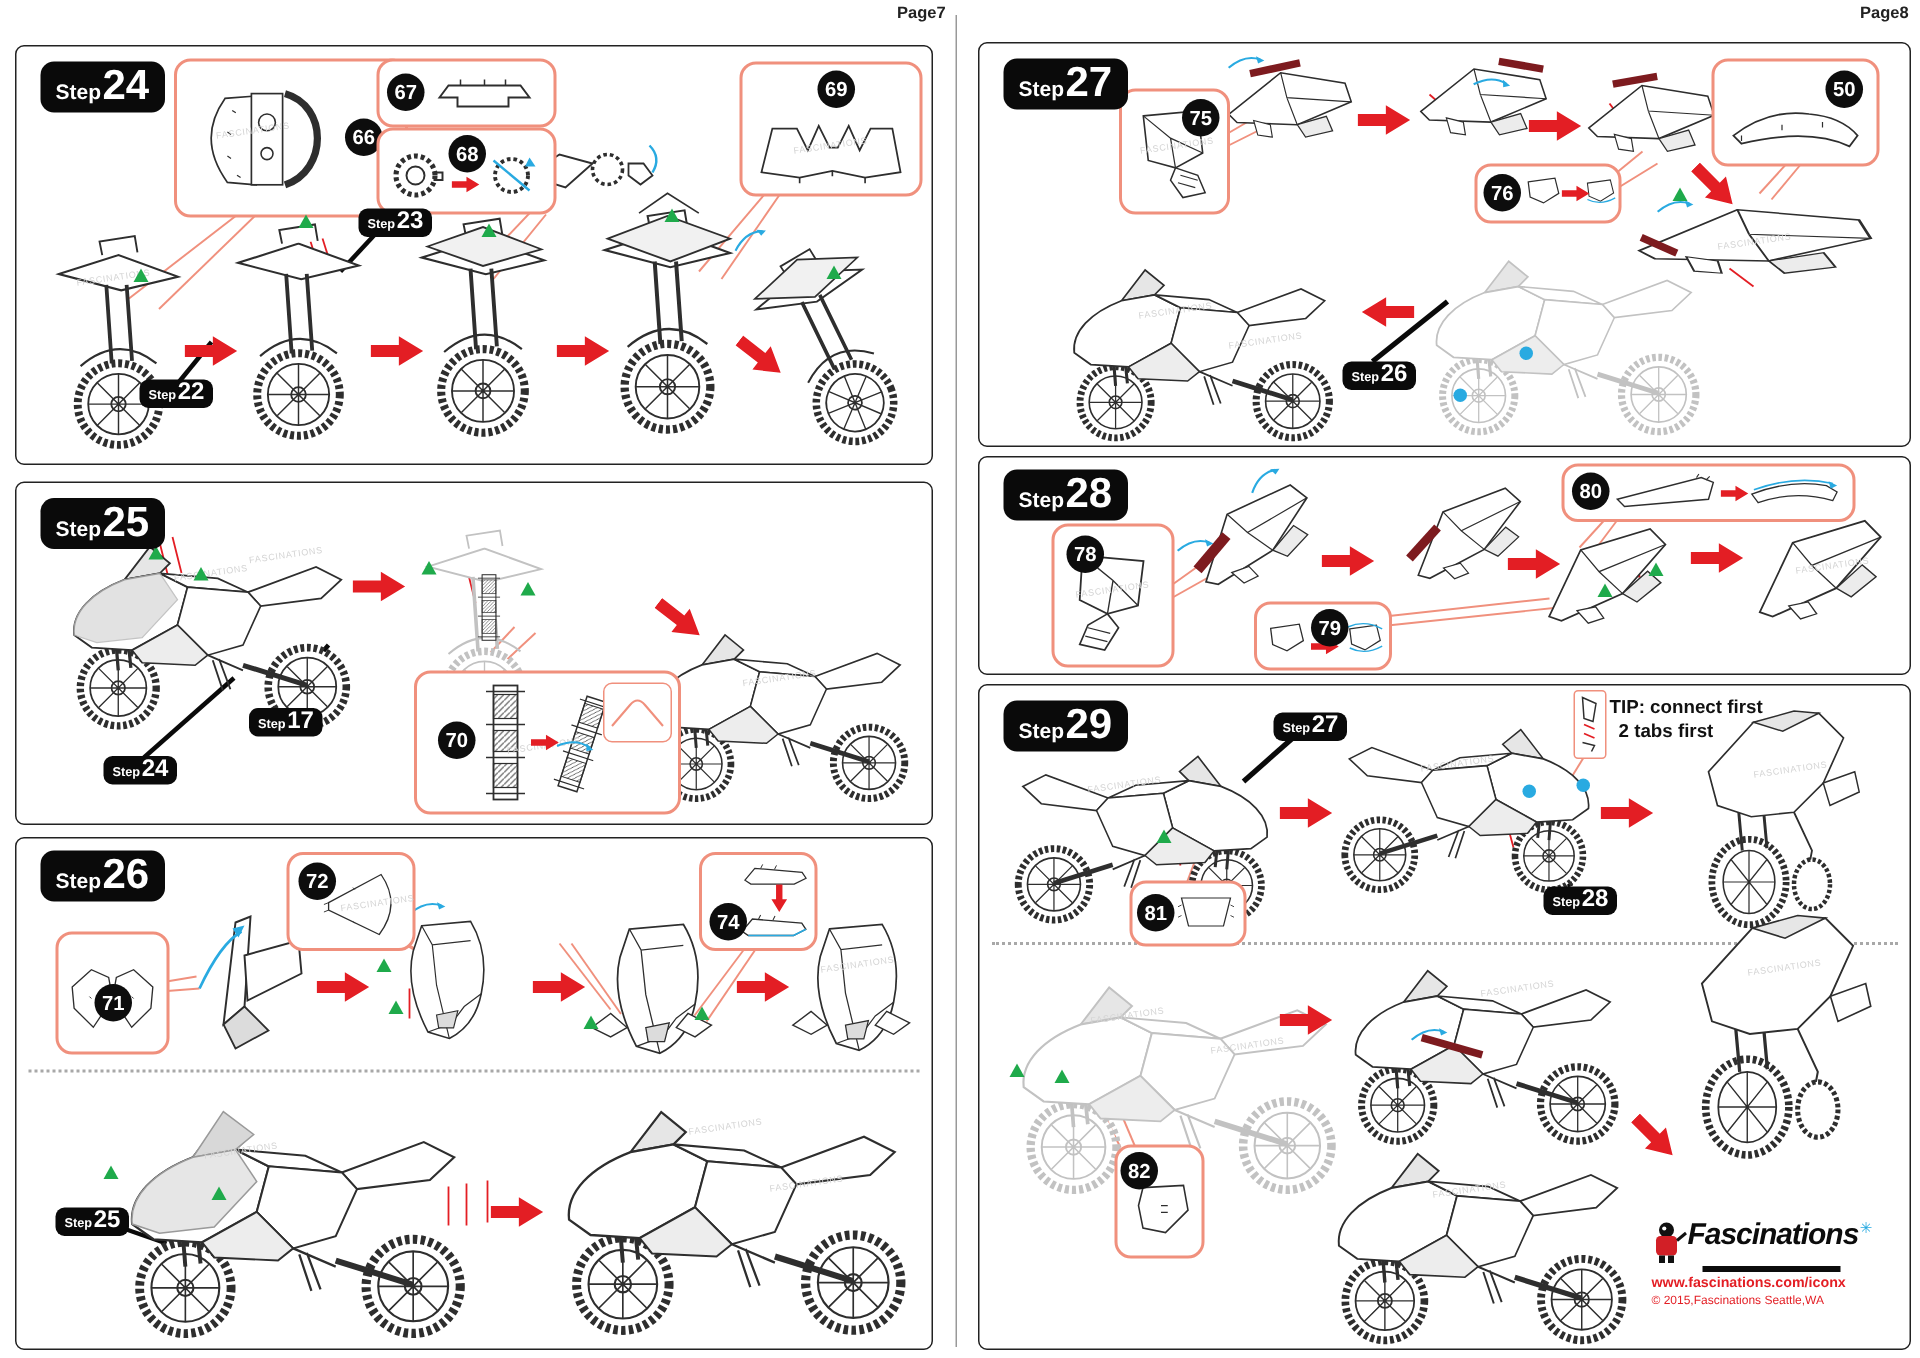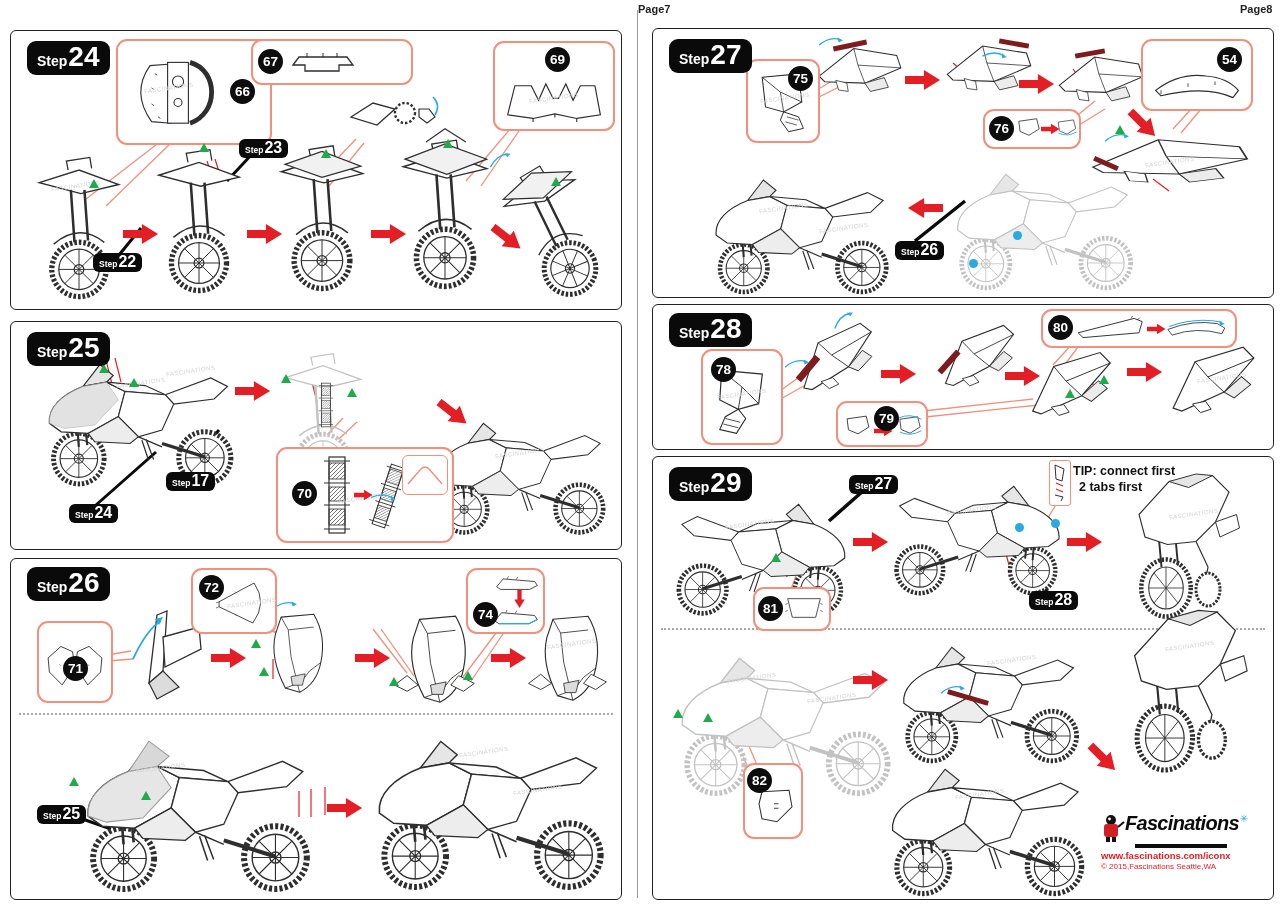--- a/index.html
+++ b/index.html
@@ -110,21 +110,21 @@
   <symbol id="sym-winglet" viewBox="0 0 70 26">
     <path d="M4,18 L14,6 L62,10 L66,16 L54,22 L10,22 Z" fill="#fff" stroke="currentColor" stroke-width="1.3"></path>
     <path d="M20,6 l2,-4 M34,7 l2,-4" stroke="currentColor" stroke-width="1"></path>
   </symbol>
   <symbol id="sym-pent" viewBox="0 0 44 34">
     <path d="M6,8 L34,4 L38,20 L22,30 L8,24 Z" fill="#fff" stroke="currentColor" stroke-width="1.3"></path>
   </symbol>
 </defs>
 </svg>
 
-<div class="pagelabel" style="left:598px;margin-left:40px;">Page7</div>
+<div class="pagelabel" style="left:598px;">Page7</div>
 <div class="pagelabel" style="left:1240px;">Page8</div>
 <div class="divider"></div>
 
 <div class="panel" style="left:10px;top:30px;width:610px;height:278px;">
   <svg class="overlay" viewBox="0 0 610 278">
     <g stroke="#f0907d" stroke-width="1.3">
       <line x1="150" y1="110" x2="75" y2="168"></line>
         <line x1="162" y1="110" x2="95" y2="175"></line>
       <line x1="345" y1="108" x2="305" y2="150"></line>
         <line x1="353" y1="112" x2="318" y2="155"></line>
@@ -153,25 +153,41 @@
       <path d="M30,12 Q6,46 32,82 L56,84 L56,10 Z" fill="#fff" stroke="currentColor" stroke-width="1.4"></path>
       <rect x="52" y="8" width="26" height="76" fill="#fff" stroke="currentColor" stroke-width="1.4"></rect>
       <circle cx="65" cy="32" r="7" fill="none" stroke="currentColor" stroke-width="1.3"></circle>
       <circle cx="65" cy="58" r="5" fill="none" stroke="currentColor" stroke-width="1.3"></circle>
       <path d="M80,8 C116,18 116,72 80,84" fill="none" stroke="currentColor" stroke-width="6"></path>
       <path d="M36,22 l3,2 M32,40 l3,2 M32,60 l3,2 M40,76 l3,2" stroke="currentColor" stroke-width="1"></path>
     </svg>
     <i class="wm" style="left:26px;top:44px;">FASCINATIONS</i>
   </div>
 
-  <div class="callout" style="left:240px;top:8px;width:116px;height:42px;padding-left:42px;">
+  <div class="callout" style="left:240px;top:8px;width:116px;height:42px;">
     <span class="pnum" style="left:5px;top:8px;">67</span>
     <svg class="sk" style="left:34px;top:8px;width:74px;height:26px;" viewBox="0 0 70 26">
       <path d="M4,16 L10,8 H58 L64,16 H50 V22 H16 V16 Z" fill="#fff" stroke="currentColor" stroke-width="1.3"></path>
       <path d="M18,8 l0,-4 M34,8 l0,-4 M48,8 l0,-4" stroke="currentColor" stroke-width="1"></path>
+    </svg>
+  </div>
+  <div class="callout" style="left:240px;top:54px;width:116px;height:54px;">
+    <span class="pnum" style="left:46px;top:3px;">68</span>
+    <svg class="sk" style="left:6px;top:12px;width:36px;height:36px;" viewBox="0 0 36 36">
+      <circle cx="18" cy="18" r="13" fill="#fff" stroke="currentColor" stroke-width="3.4" stroke-dasharray="2.6 2"></circle>
+      <circle cx="18" cy="18" r="6" fill="none" stroke="currentColor" stroke-width="1.3"></circle>
+      <path d="M30,16 h6 v5 h-6" fill="none" stroke="currentColor" stroke-width="1.3"></path>
+    </svg>
+    <svg class="rarrow mini" style="left:48px;top:30px;">
+        <use href="#sym-rarrow"></use>
+      </svg>
+    <svg class="sk" style="left:72px;top:14px;width:34px;height:32px;" viewBox="0 0 34 32">
+      <circle cx="16" cy="16" r="11" fill="#fff" stroke="currentColor" stroke-width="2.6" stroke-dasharray="2.4 2"></circle>
+      <path d="M4,6 L28,26" stroke="#29aae1" stroke-width="1.6"></path>
+      <path d="M28,4 l4,6 -7,0 z" fill="#29aae1"></path>
     </svg>
   </div>
 
   <svg class="sk" style="left:332px;top:52px;width:106px;height:60px;" viewBox="0 0 106 60">
     <path d="M8,34 L30,20 L52,26 L34,42 Z" fill="#fff" stroke="currentColor" stroke-width="1.3"></path>
     <circle cx="62" cy="30" r="10" fill="#fff" stroke="currentColor" stroke-width="2.4" stroke-dasharray="2.4 2"></circle>
     <path d="M76,26 h10 l6,8 -8,6 -8,-6 z" fill="#fff" stroke="currentColor" stroke-width="1.2"></path>
     <path d="M90,14 Q98,22 92,32" stroke="#29aae1" stroke-width="1.6" fill="none"></path>
   </svg>
 
@@ -543,21 +559,21 @@
     <svg class="rarrow mini" style="left:56px;top:12px;">
         <use href="#sym-rarrow"></use>
       </svg>
     <svg class="sk" style="left:70px;top:4px;width:24px;height:24px;" viewBox="0 0 44 34">
         <use href="#sym-pent"></use>
         <path d="M6,28 Q22,36 40,26" stroke="#29aae1" stroke-width="1.6" fill="none"></path>
       </svg>
   </div>
 
   <div class="callout" style="left:488px;top:10px;width:108px;height:68px;">
-    <span class="pnum" style="left:74px;top:6px;">54</span>
+    <span class="pnum" style="left:74px;top:6px;">50</span>
     <svg class="sk" style="left:6px;top:26px;width:96px;height:36px;" viewBox="0 0 100 40">
       <path d="M4,26 Q30,6 60,10 Q84,12 96,26 L90,34 Q60,20 10,32 Z" fill="#fff" stroke="currentColor" stroke-width="1.3"></path>
       <path d="M10,26 l0,4 M40,18 l0,4 M70,16 l0,4" stroke="currentColor" stroke-width="0.9"></path>
     </svg>
   </div>
   <svg class="rarrow" style="left:472px;top:84px;transform:rotate(45deg);">
       <use href="#sym-rarrow"></use>
     </svg>
 
   <div class="sk" style="left:432px;top:104px;width:170px;height:62px;">

